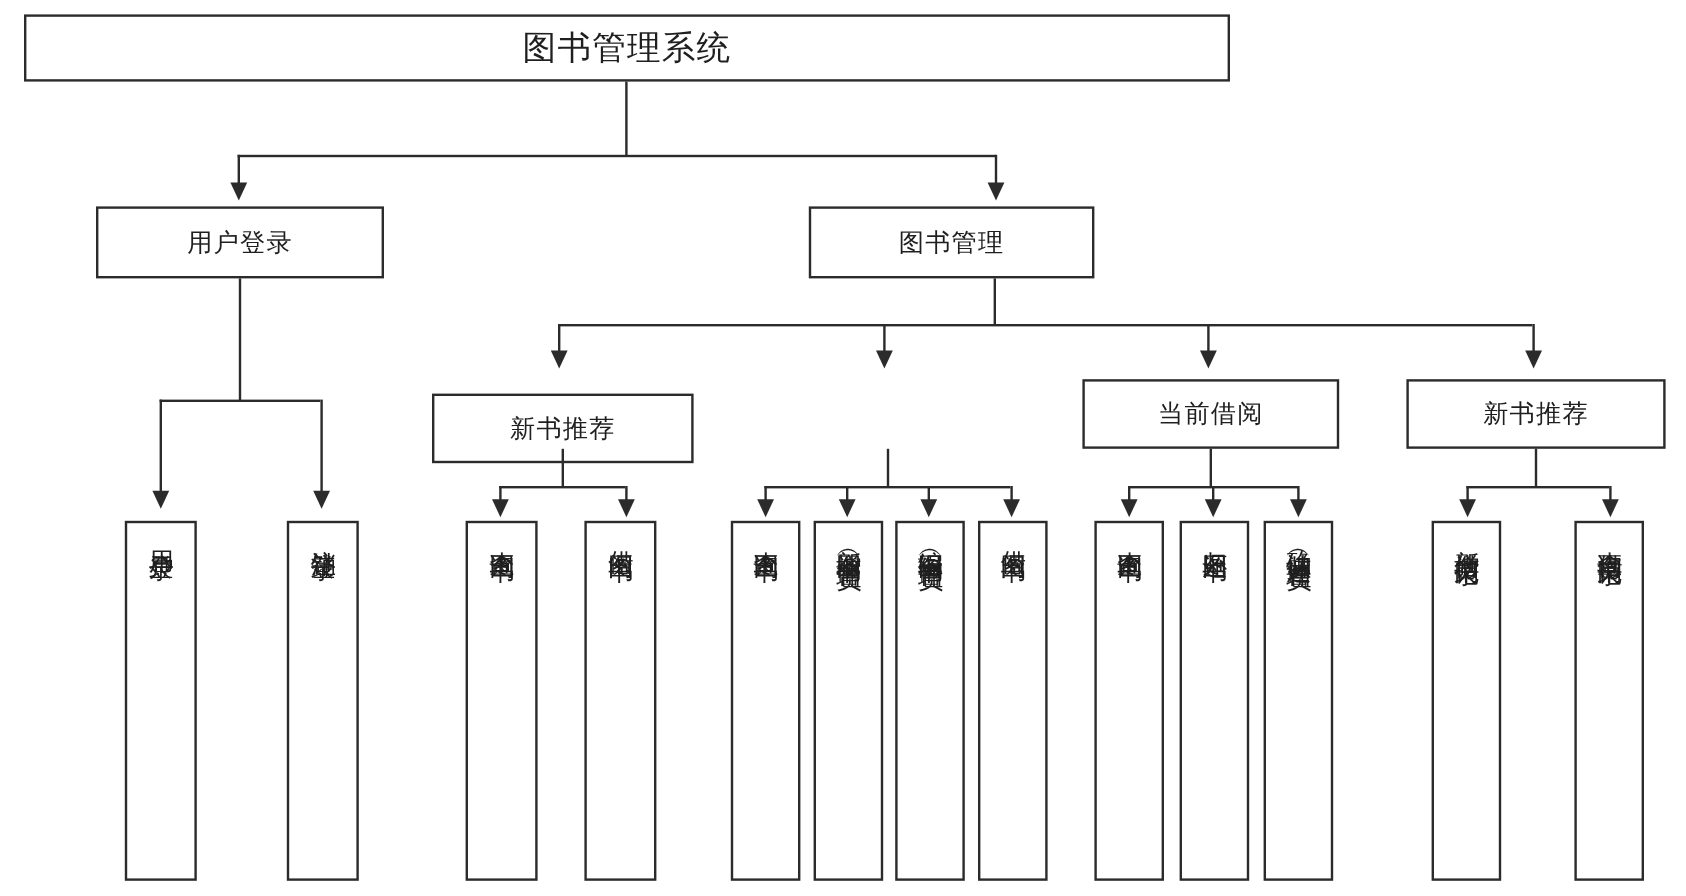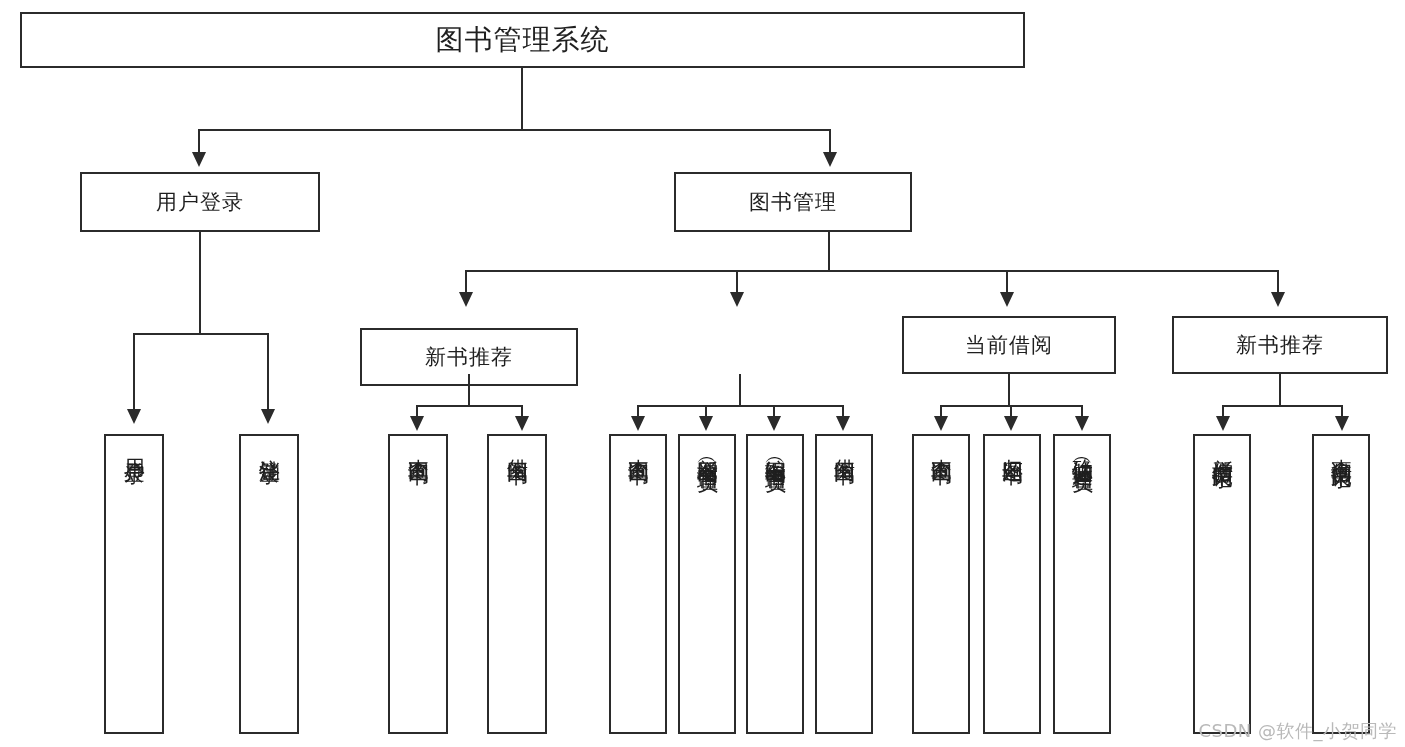--- a/index.html
+++ b/index.html
@@ -219,15 +219,14 @@
     <span class="label">确认归还（管理员）</span>
   </div>
 
   <div class="node leaf" style="left:1193px;top:434px;width:58px;height:300px;">
     <span class="label">新增借阅记录</span>
   </div>
   <div class="node leaf" style="left:1312px;top:434px;width:58px;height:300px;">
     <span class="label">查询借阅记录</span>
   </div>
 
-  <div id="watermark">CSDN @软件_小贺同学</div>
 
 </div>
 
 </body></html>

